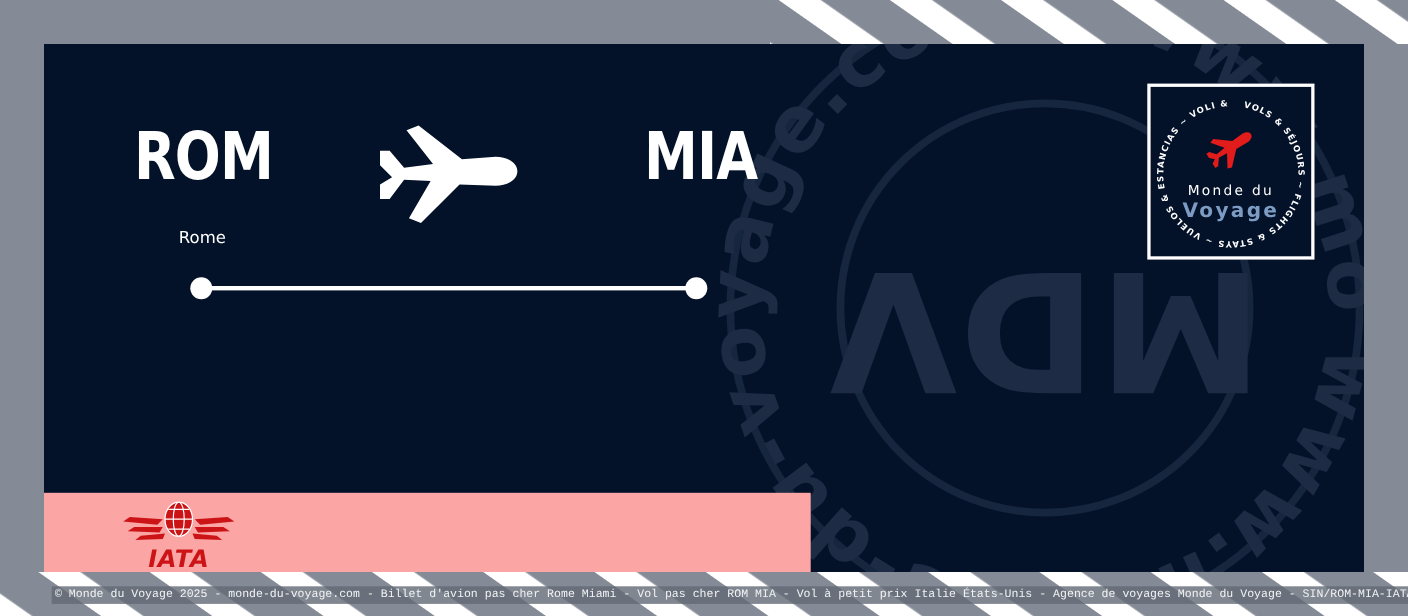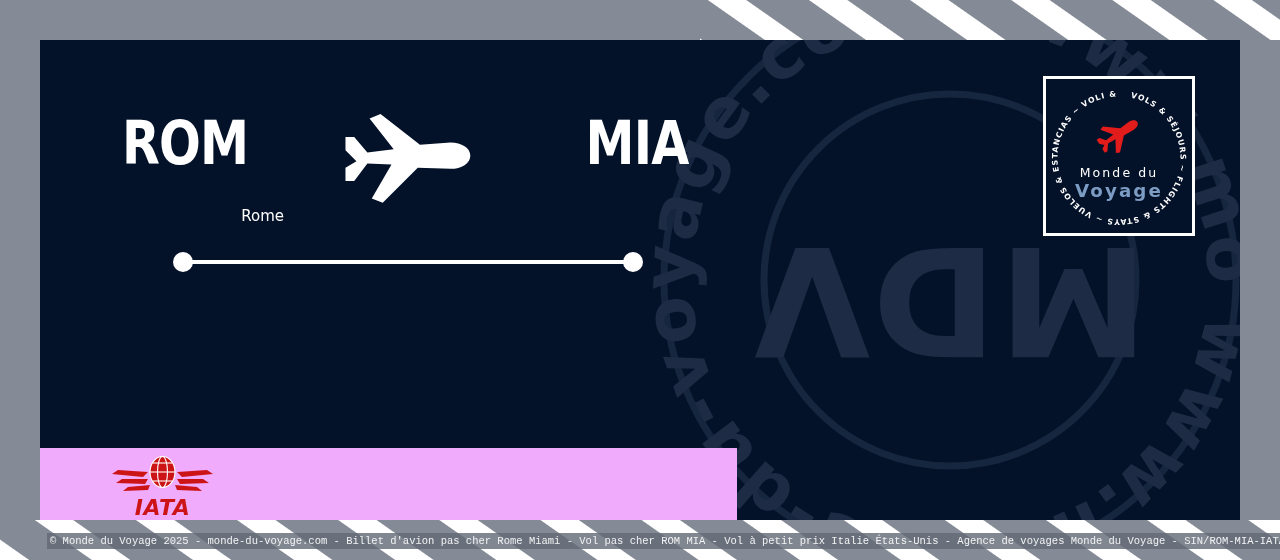--- a/index.html
+++ b/index.html
@@ -72,21 +72,21 @@
 
   .city-name {
     position: absolute;
     top: 132px;
     color: #ffffff;
     font-family: "DejaVu Sans", sans-serif;
     font-size: 15px;
     width: 200px;
     text-align: center;
   }
-  .city-origin { left: -11px; text-align: right; }
+  .city-origin { left: -11px; }
   .city-dest  { left: 441px; }
 
   .plane-mid {
     position: absolute;
     left: 248px;
     top: 38px;
     width: 132px;
     height: 92px;
     color: #ffffff;
   }
@@ -131,21 +131,21 @@
   }
   .brand-box svg { display: block; width: 100%; height: 100%; }
 
   
   .ticket-band {
     position: absolute;
     left: 0px;
     top: 408px;
     width: 697px;
     height: 77px;
-    background: #f0abfc;
+    background: #fca5a5;
     display: flex;
     align-items: center;
   }
   .iata-mark {
     width: 105px;
     height: 62px;
     margin-left: 70px;
     flex: 0 0 auto;
   }
   .iata-mark svg { display: block; width: 100%; height: 100%; }

